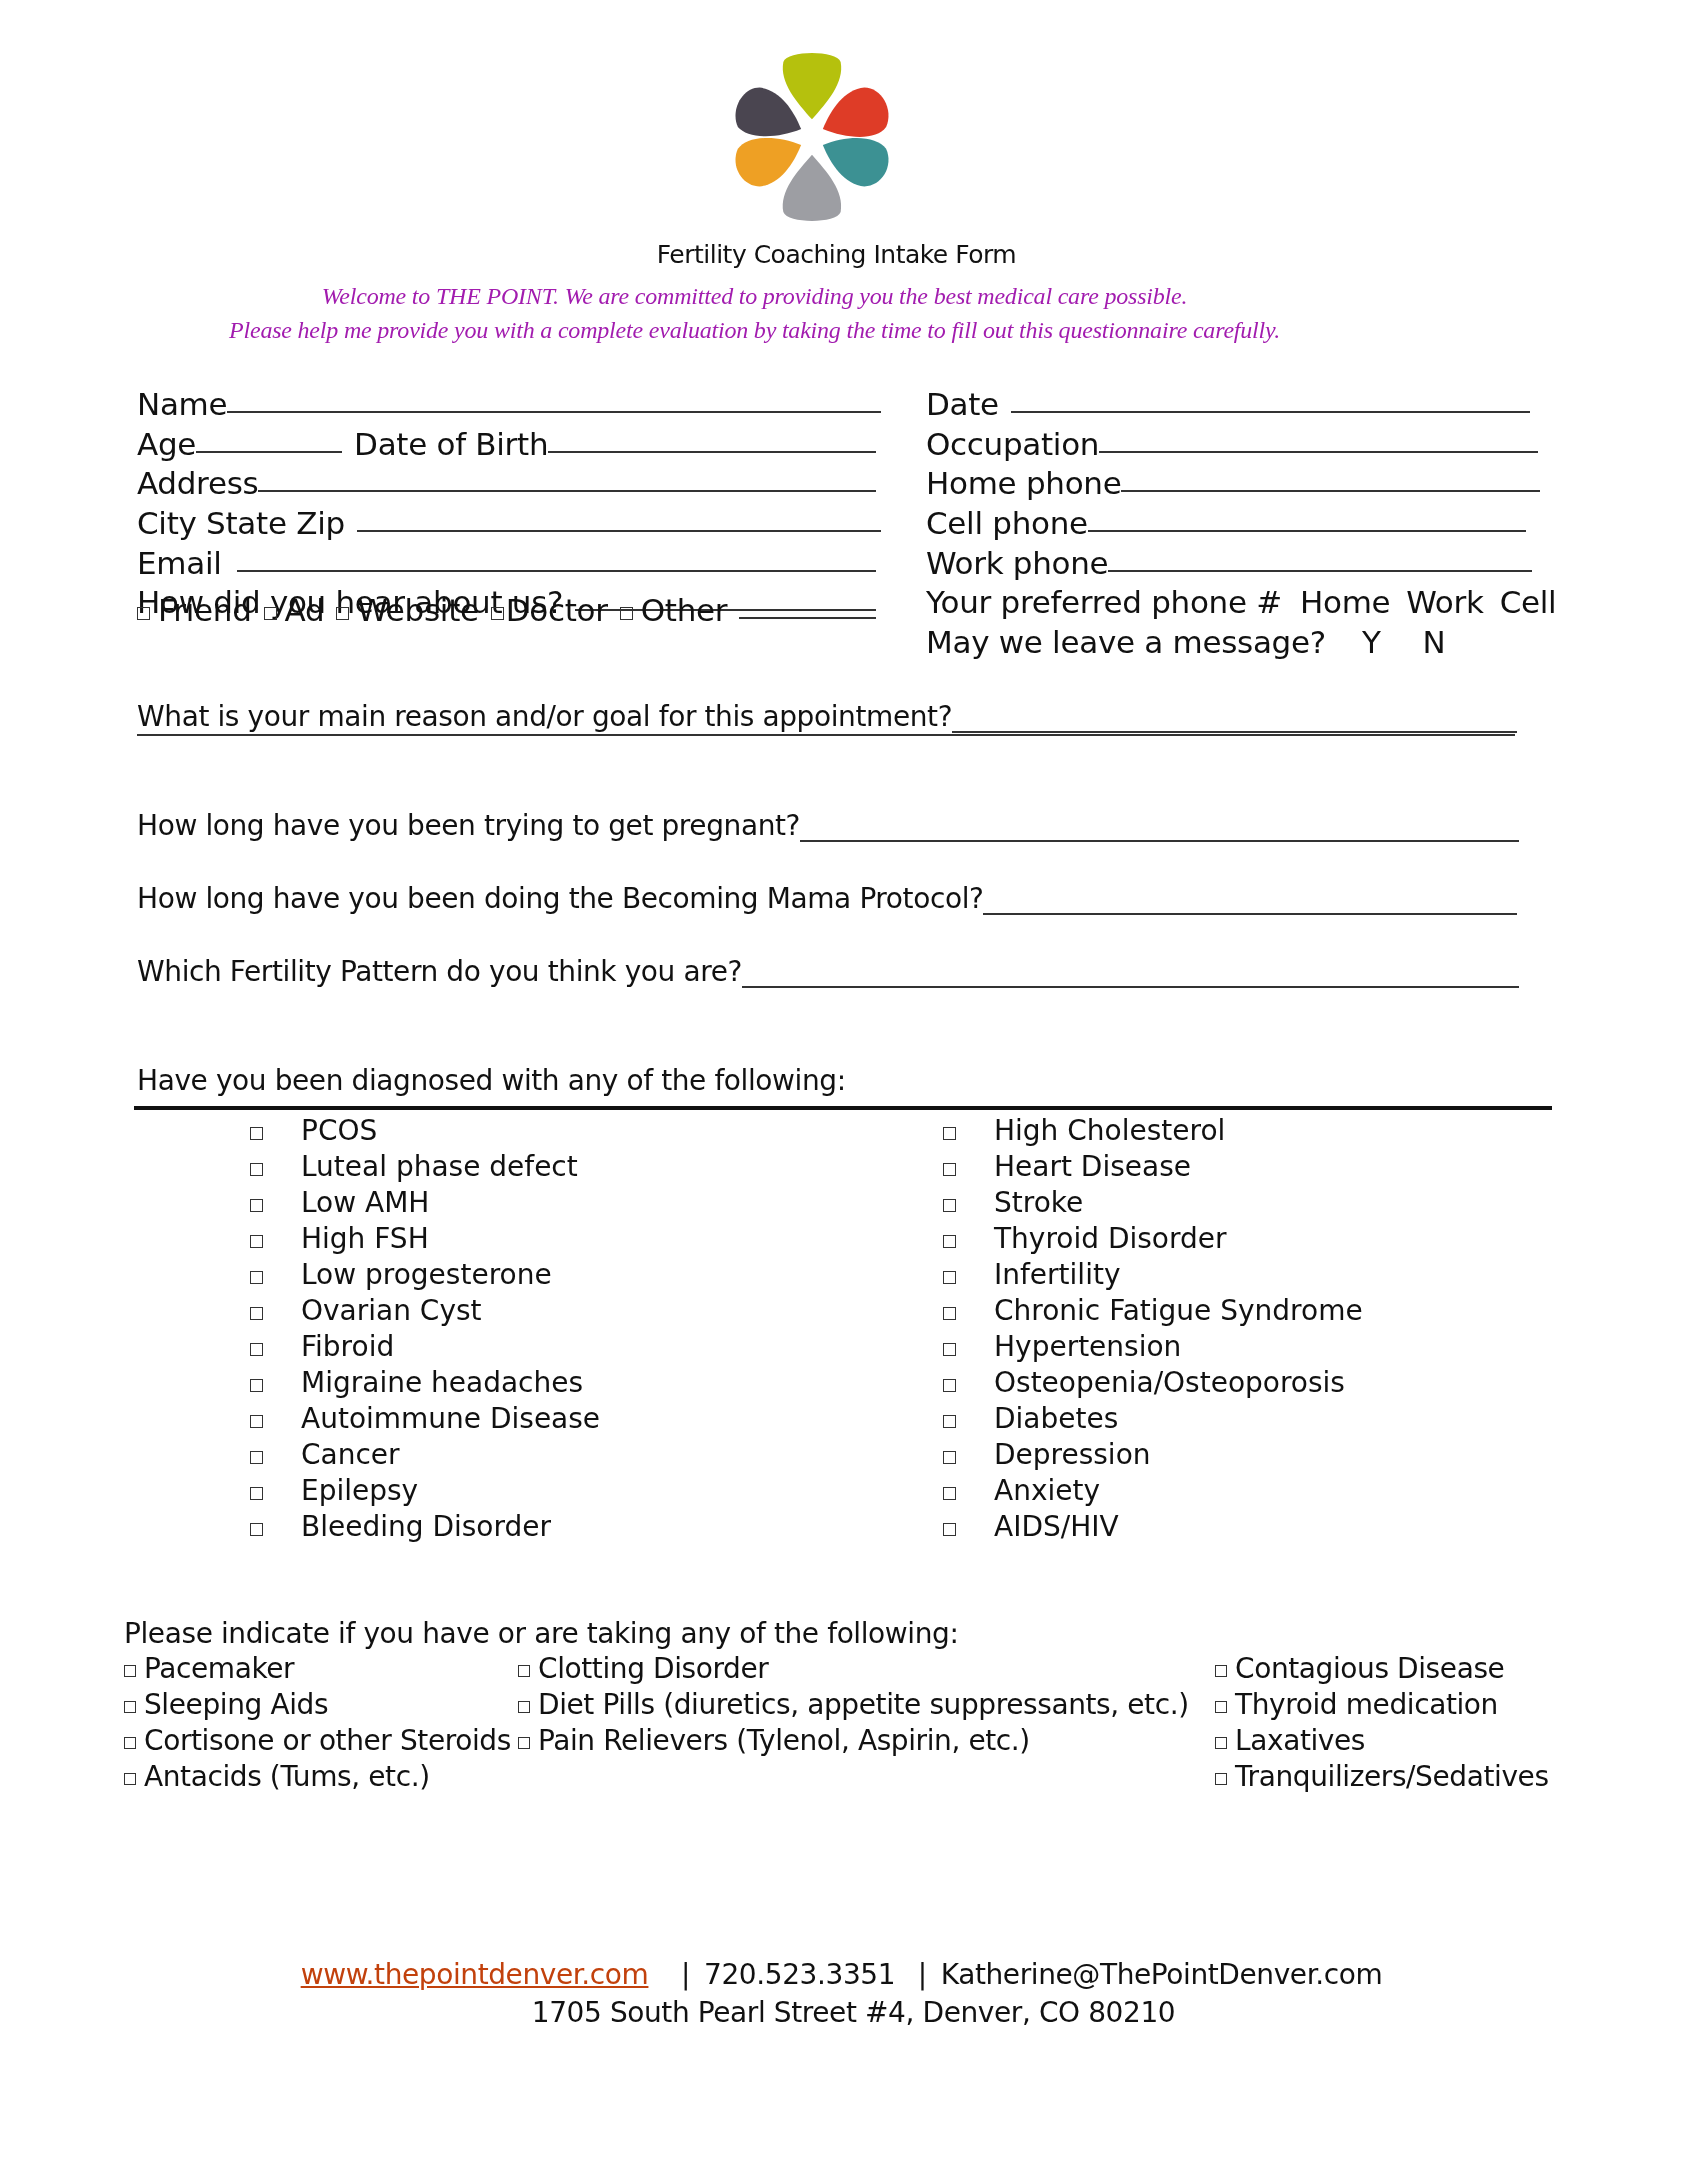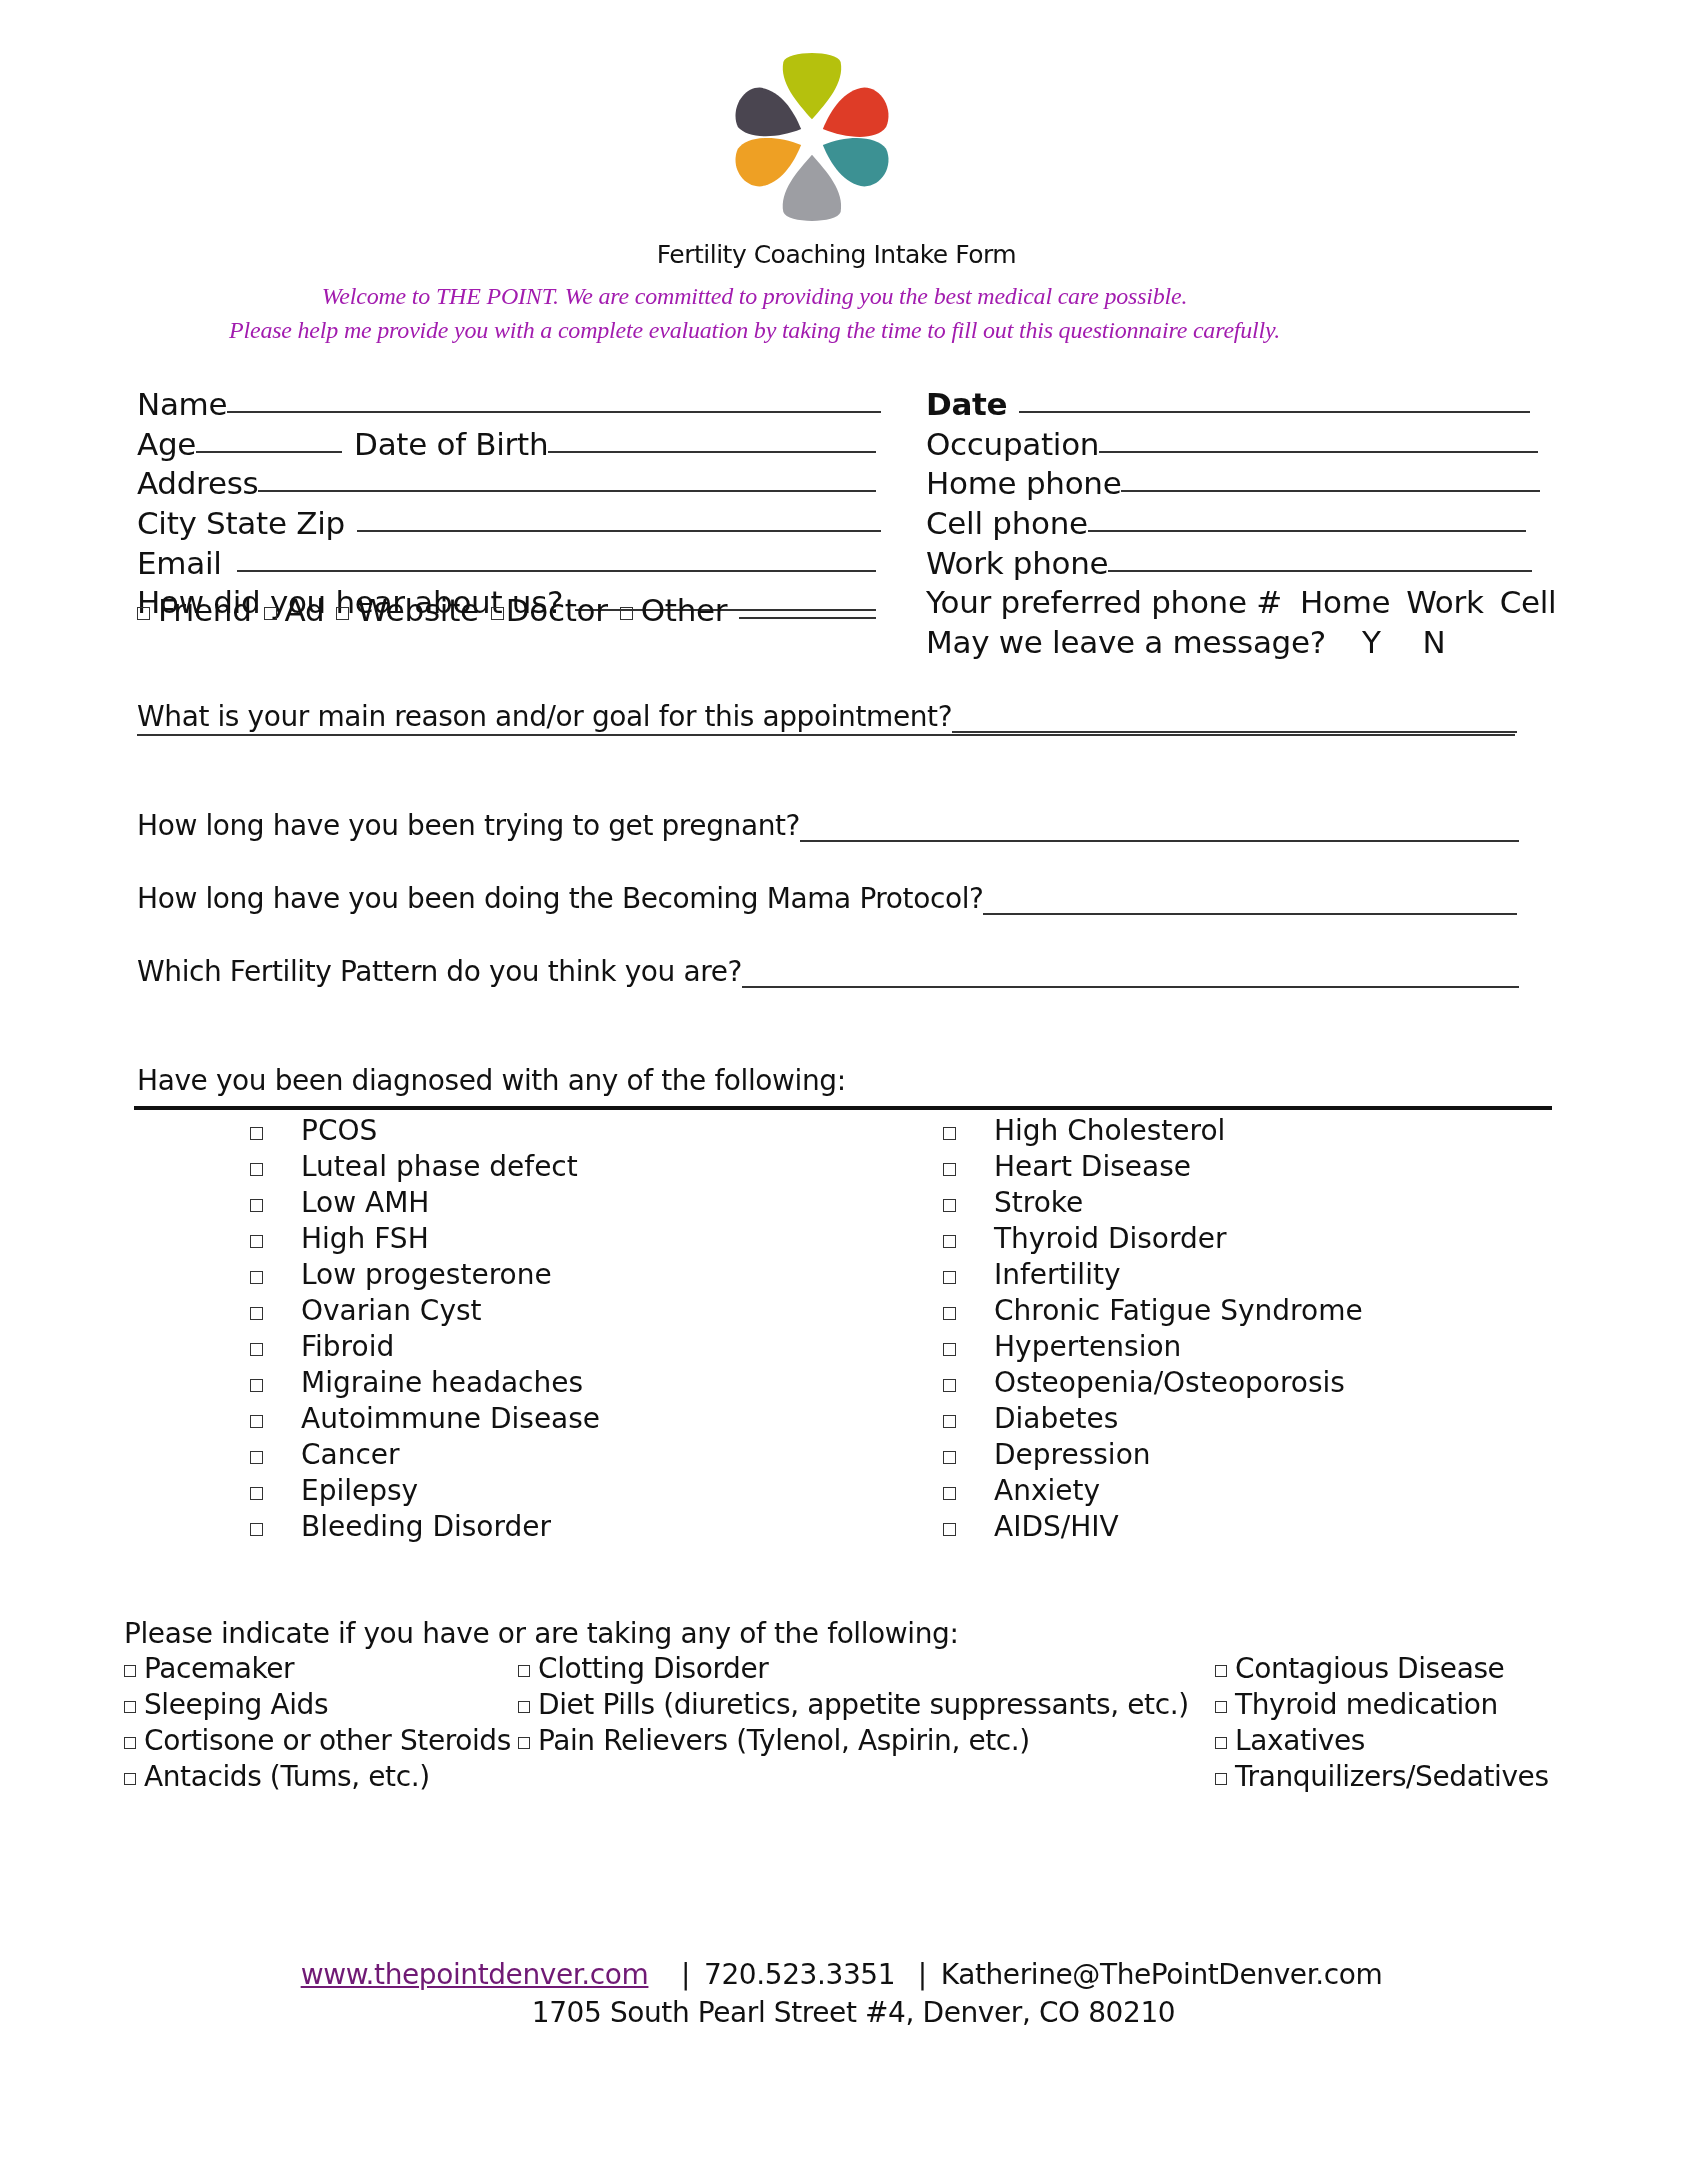--- a/index.html
+++ b/index.html
@@ -69,21 +69,21 @@
     .meds-col .cb { width: 12px; height: 12px; margin-right: 8px; transform: translateY(2px); }
 
     .footer-line1 {
       position: absolute; left: 0; width: 1683px; top: 1957px; text-align: center;
       font-size: 28px; line-height: 36px; letter-spacing: -0.4px;
     }
     .footer-line2 {
       position: absolute; left: 0; width: 1683px; top: 1995px; text-align: center;
       font-size: 28px; line-height: 36px; letter-spacing: -0.4px; margin-left: 12px;
     }
-    .link { color: #701a75; text-decoration: underline; }
+    .link { color: #c2410c; text-decoration: underline; }
     .sep { display: inline-block; margin: 0 14px; }
   </style>
 </head>
 <body>
 
 <svg class="abs logo" viewBox="0 0 170 180">
 
   <path d="M85 72 C70 55 52 35 56 14 C60 2 110 2 114 14 C118 35 100 55 85 72 Z" fill="#b5c10d"></path>
 
   <path d="M96 82 C104 62 118 42 138 40 C155 40 168 62 160 80 C150 94 120 92 96 82 Z" fill="#de3c27"></path>
@@ -142,21 +142,21 @@
   <span class="gap"></span>
   <span class="cb" style="margin-right:2px;"></span>
     <span>Doctor</span>
   <span class="gap"></span>
   <span class="cb"></span>
     <span>Other</span>
   <span class="gap"></span>
   <span class="blank flex"></span>
 </div>
 
-<div class="field-line" style="left:926px; top:384px; width:604px;font-weight:bold;">
+<div class="field-line" style="left:926px; top:384px; width:604px;">
   <span>Date </span>
   <span class="gap"></span>
   <span class="blank flex"></span>
 </div>
 <div class="field-line" style="left:926px; top:424px; width:612px;">
   <span>Occupation</span>
   <span class="blank flex"></span>
 </div>
 <div class="field-line" style="left:926px; top:463px; width:614px;">
   <span>Home phone</span>

